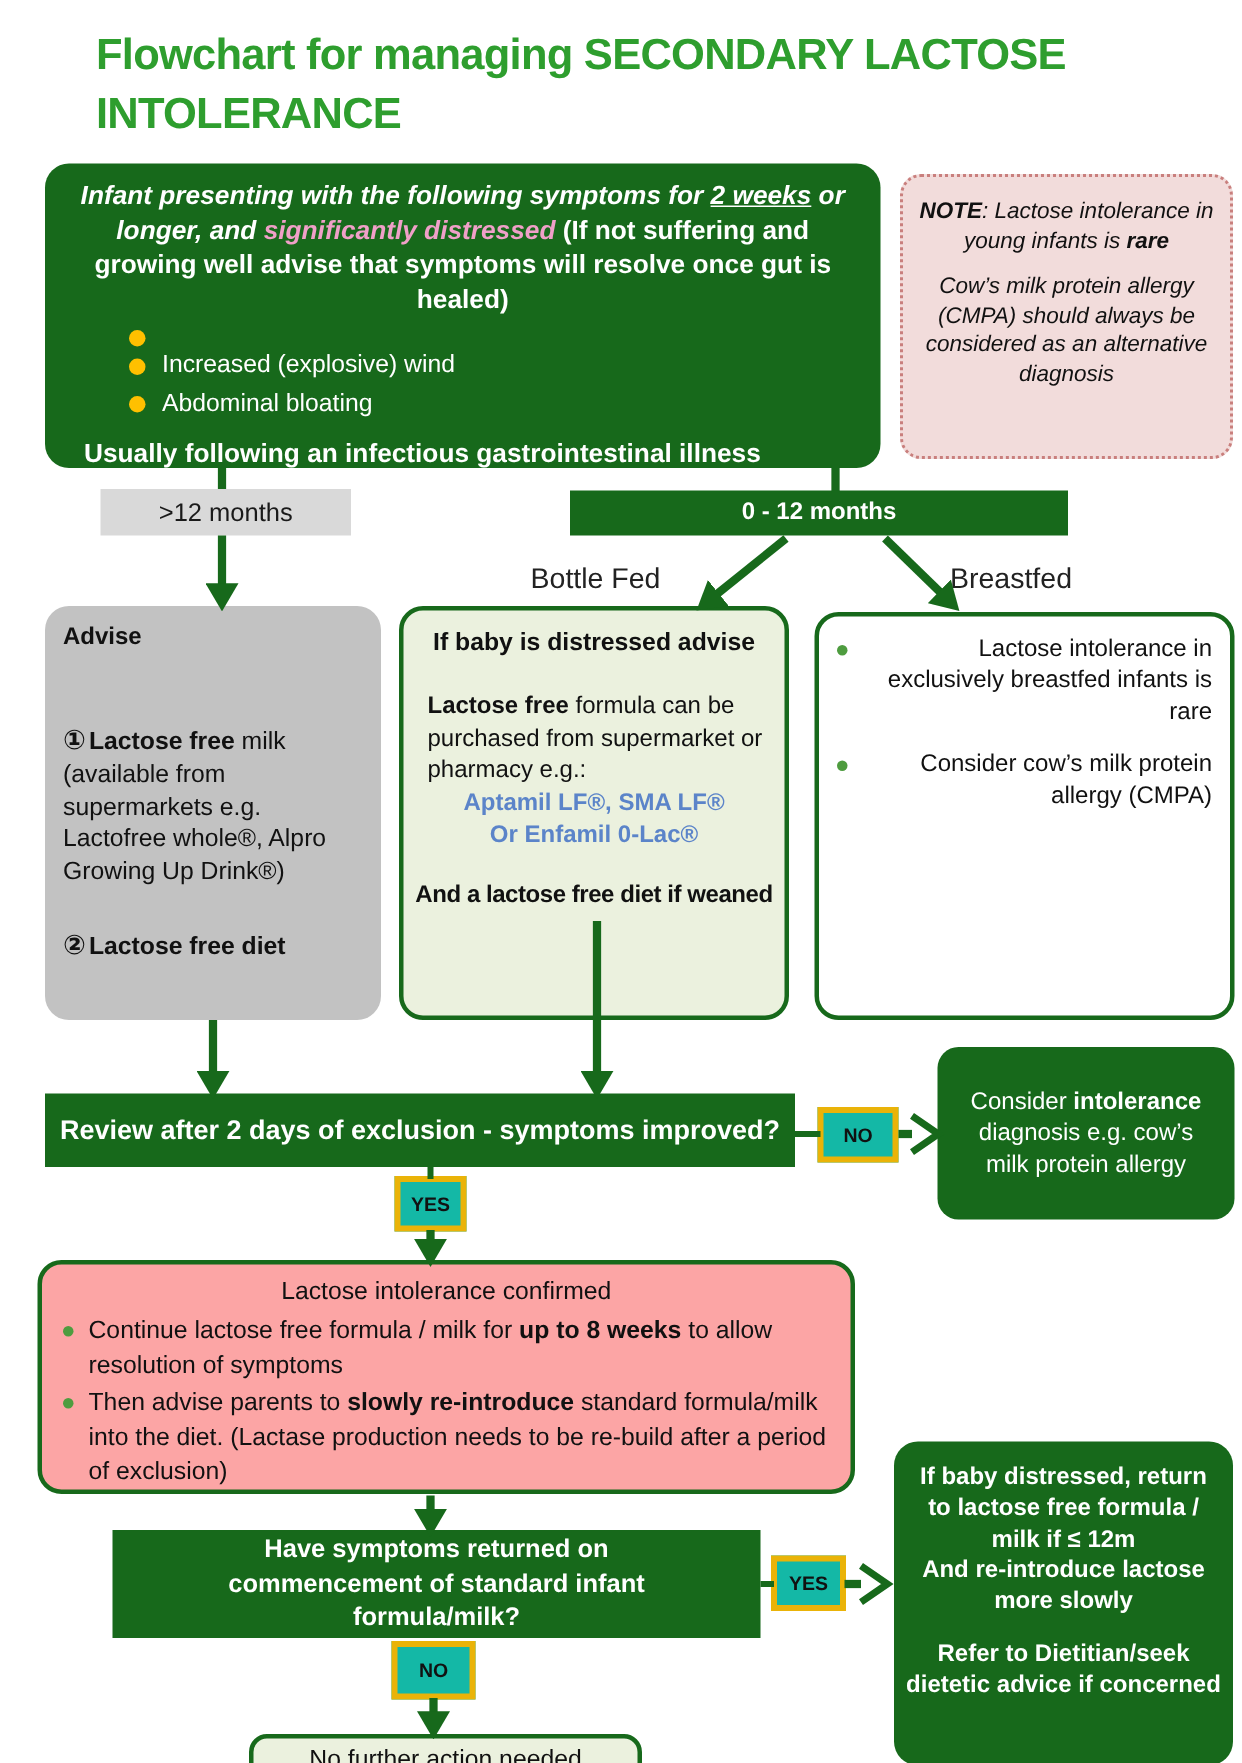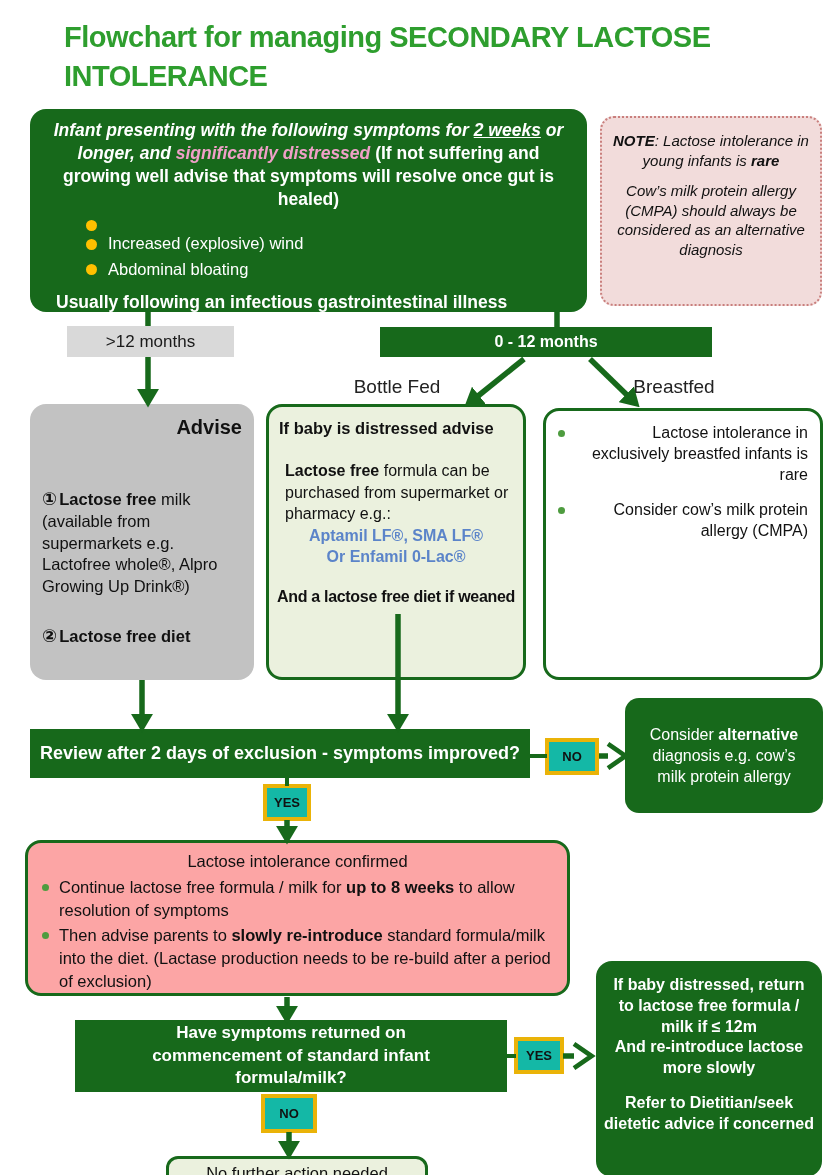--- a/index.html
+++ b/index.html
@@ -34,32 +34,32 @@
             display:flex;align-items:center;justify-content:center;font-size:17px;color:#1a1a1a;}
   .bar-age{position:absolute;left:380px;top:311px;width:332px;height:30px;background:#17691b;
            display:flex;align-items:center;justify-content:center;color:#fff;font-weight:bold;font-size:16px;}
   .feed-lbl{position:absolute;top:360px;font-size:19px;color:#222;text-align:center;}
   .bottle-lbl{left:322px;width:150px;}
   .breast-lbl{left:604px;width:140px;}
 
   
   .advise{position:absolute;left:30px;top:388px;width:224px;height:276px;background:#c2c2c2;
           border-radius:16px;box-sizing:border-box;padding:12px 12px;color:#111;}
-  .adv-title{text-align:right;font-weight:bold;font-size:20px;}
+  .adv-title{text-align:left;font-weight:bold;font-size:16px;}
   .adv-item{font-size:16.5px;line-height:1.32;}
   .adv-item.first{margin-top:48px;}
   .adv-item.second{margin-top:26px;font-weight:bold;}
   .circ{font-family:"DejaVu Sans",sans-serif;font-size:18px;font-weight:bold;margin-right:2px;}
   .b{font-weight:bold;}
 
   
   .bottle{position:absolute;left:266px;top:388px;width:260px;height:276px;background:#ebf1de;
           border:3px solid #17691b;border-radius:16px;box-sizing:border-box;padding:12px 10px;
           color:#111;font-size:16px;}
-  .bot-head{text-align:left;font-weight:bold;font-size:16.5px;}
+  .bot-head{text-align:center;font-weight:bold;font-size:16.5px;}
   .bot-body{margin-top:22px;line-height:1.35;padding-left:6px;}
   .bot-blue{text-align:center;color:#5b84c9;font-weight:bold;line-height:1.35;}
   .bot-foot{margin-top:20px;text-align:center;font-weight:bold;font-size:16px;white-space:nowrap;
             margin-left:-7px;width:calc(100% + 14px);letter-spacing:-0.3px;}
 
   
   .breast{position:absolute;left:543px;top:392px;width:280px;height:272px;background:#fff;
           border:3px solid #17691b;border-radius:16px;box-sizing:border-box;padding:12px 12px 0;
           color:#111;font-size:16px;line-height:1.3;}
   .br-li{display:flex;gap:9px;margin-bottom:15px;text-align:right;}
@@ -194,21 +194,21 @@
       <span class="gdot"></span>
       <span>Consider cow’s milk protein allergy (CMPA)</span>
     </div>
   </div>
 
   <div class="review">Review after 2 days of exclusion - symptoms improved?</div>
   <div class="decision no1">NO</div>
   <div class="decision yes1">YES</div>
 
   <div class="consider">
-    <div><span>Consider </span><span class="b">alternative</span><span> diagnosis e.g. cow’s milk protein allergy</span></div>
+    <div><span>Consider </span><span class="b">intolerance</span><span> diagnosis e.g. cow’s milk protein allergy</span></div>
   </div>
 
   <div class="confirmed">
     <div class="conf-title">Lactose intolerance confirmed</div>
     <div class="conf-li">
       <span class="gdot"></span>
       <span><span>Continue lactose free formula / milk for </span><span class="b">up to 8 weeks</span><span> to allow resolution of symptoms</span></span>
     </div>
     <div class="conf-li">
       <span class="gdot"></span>

